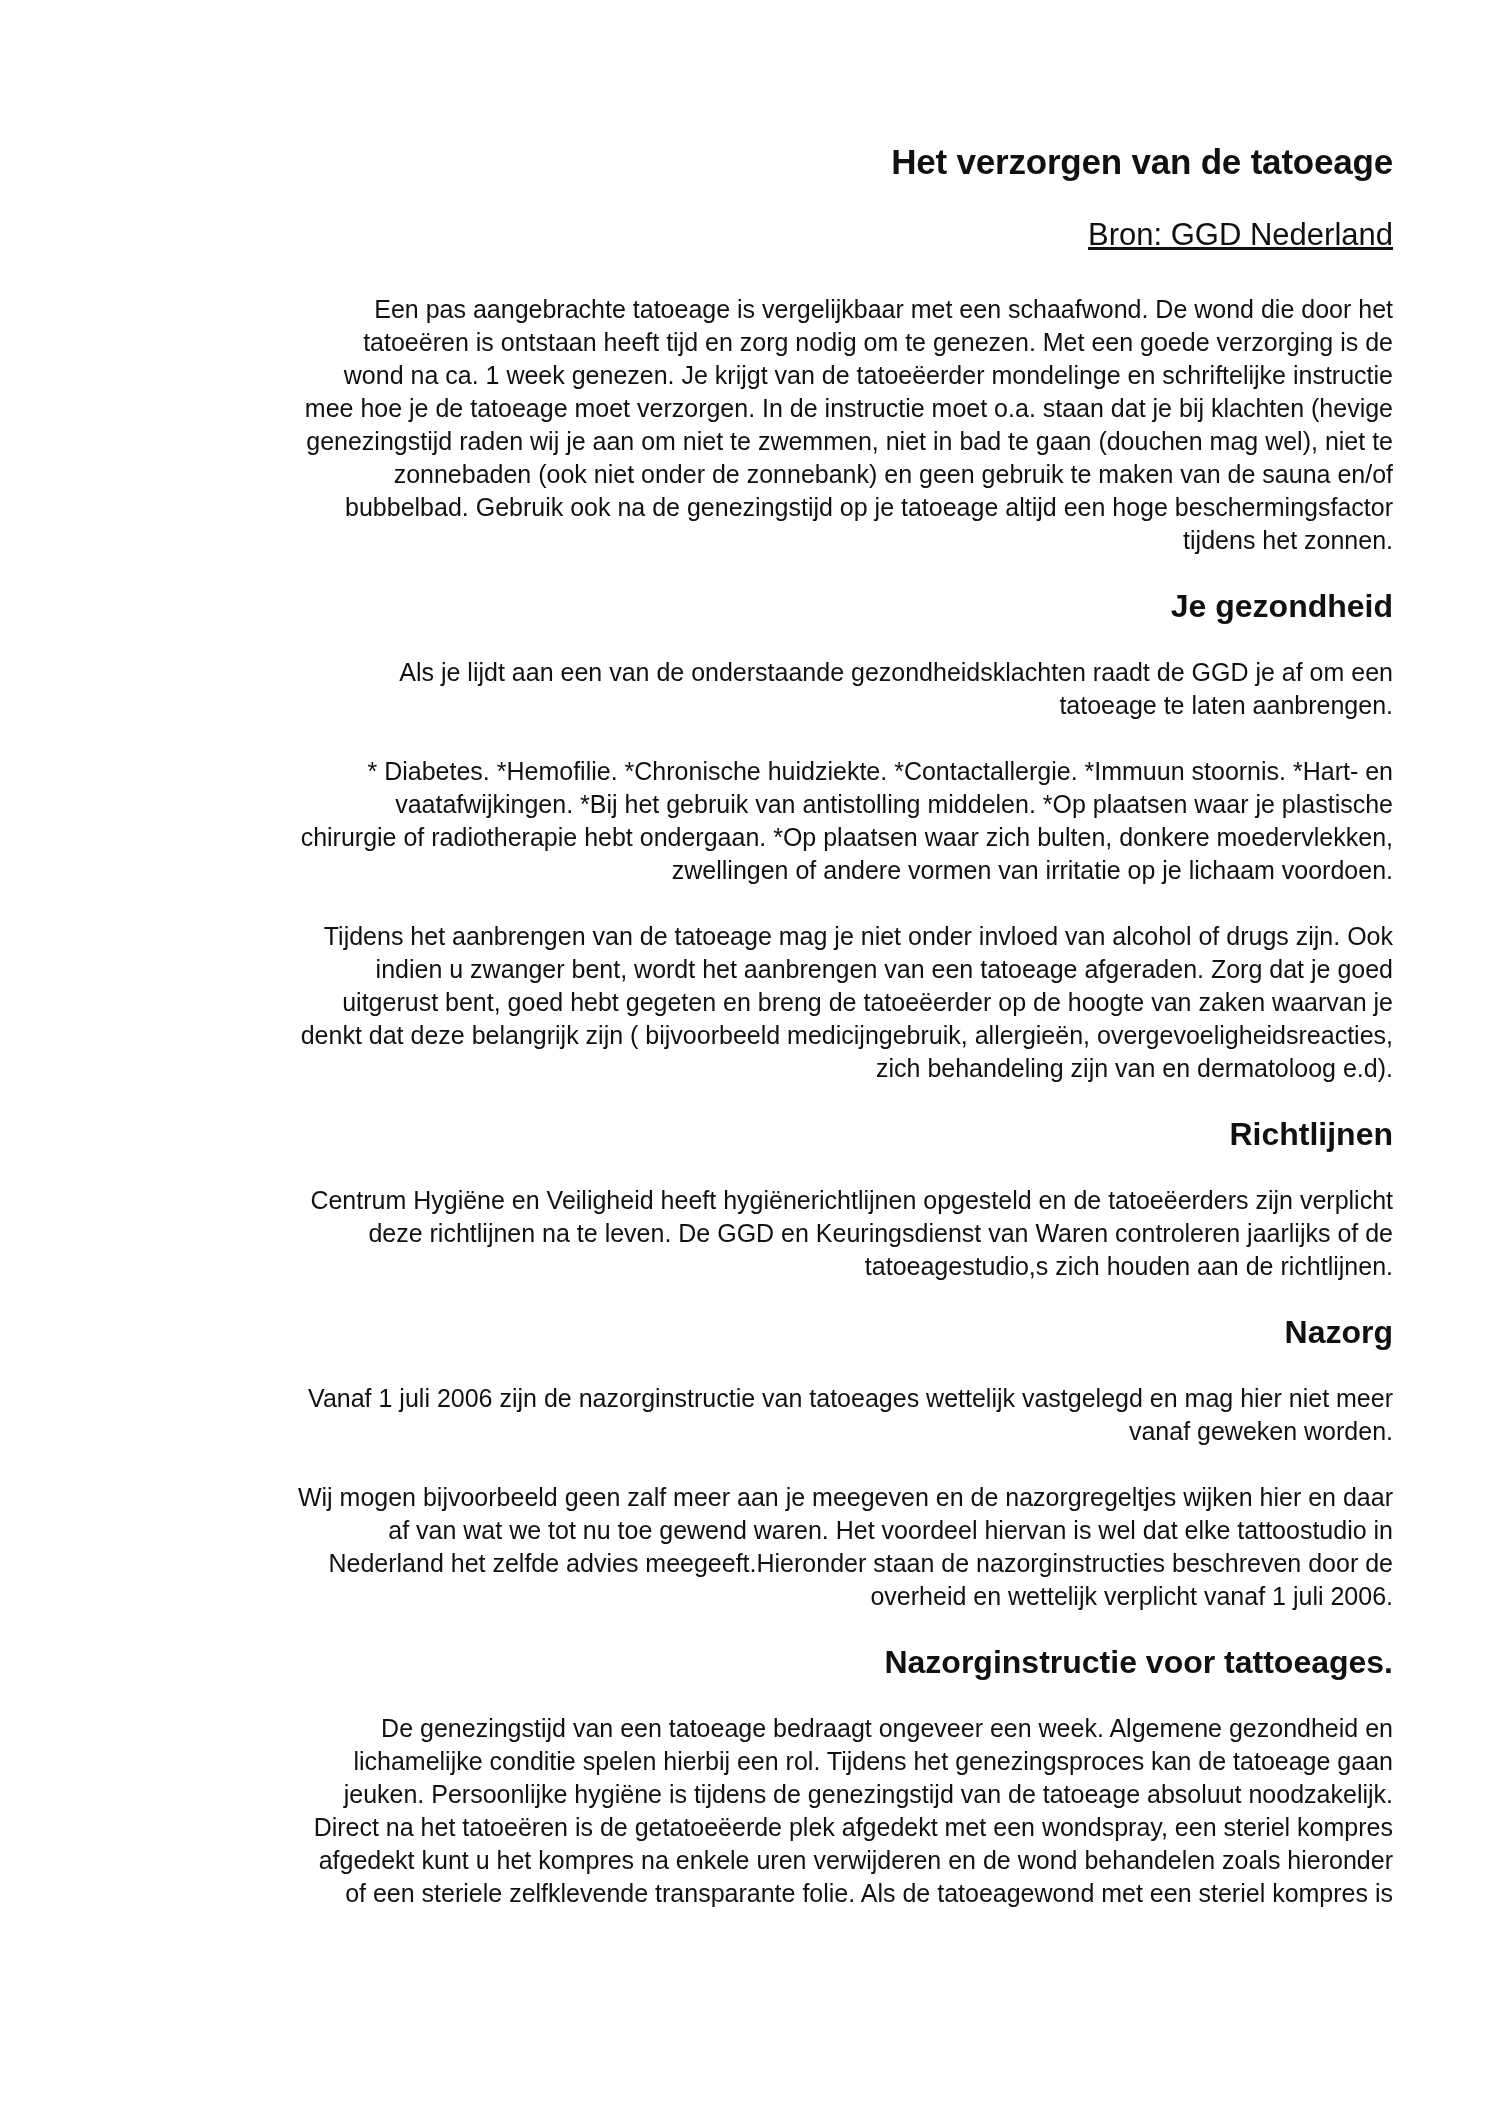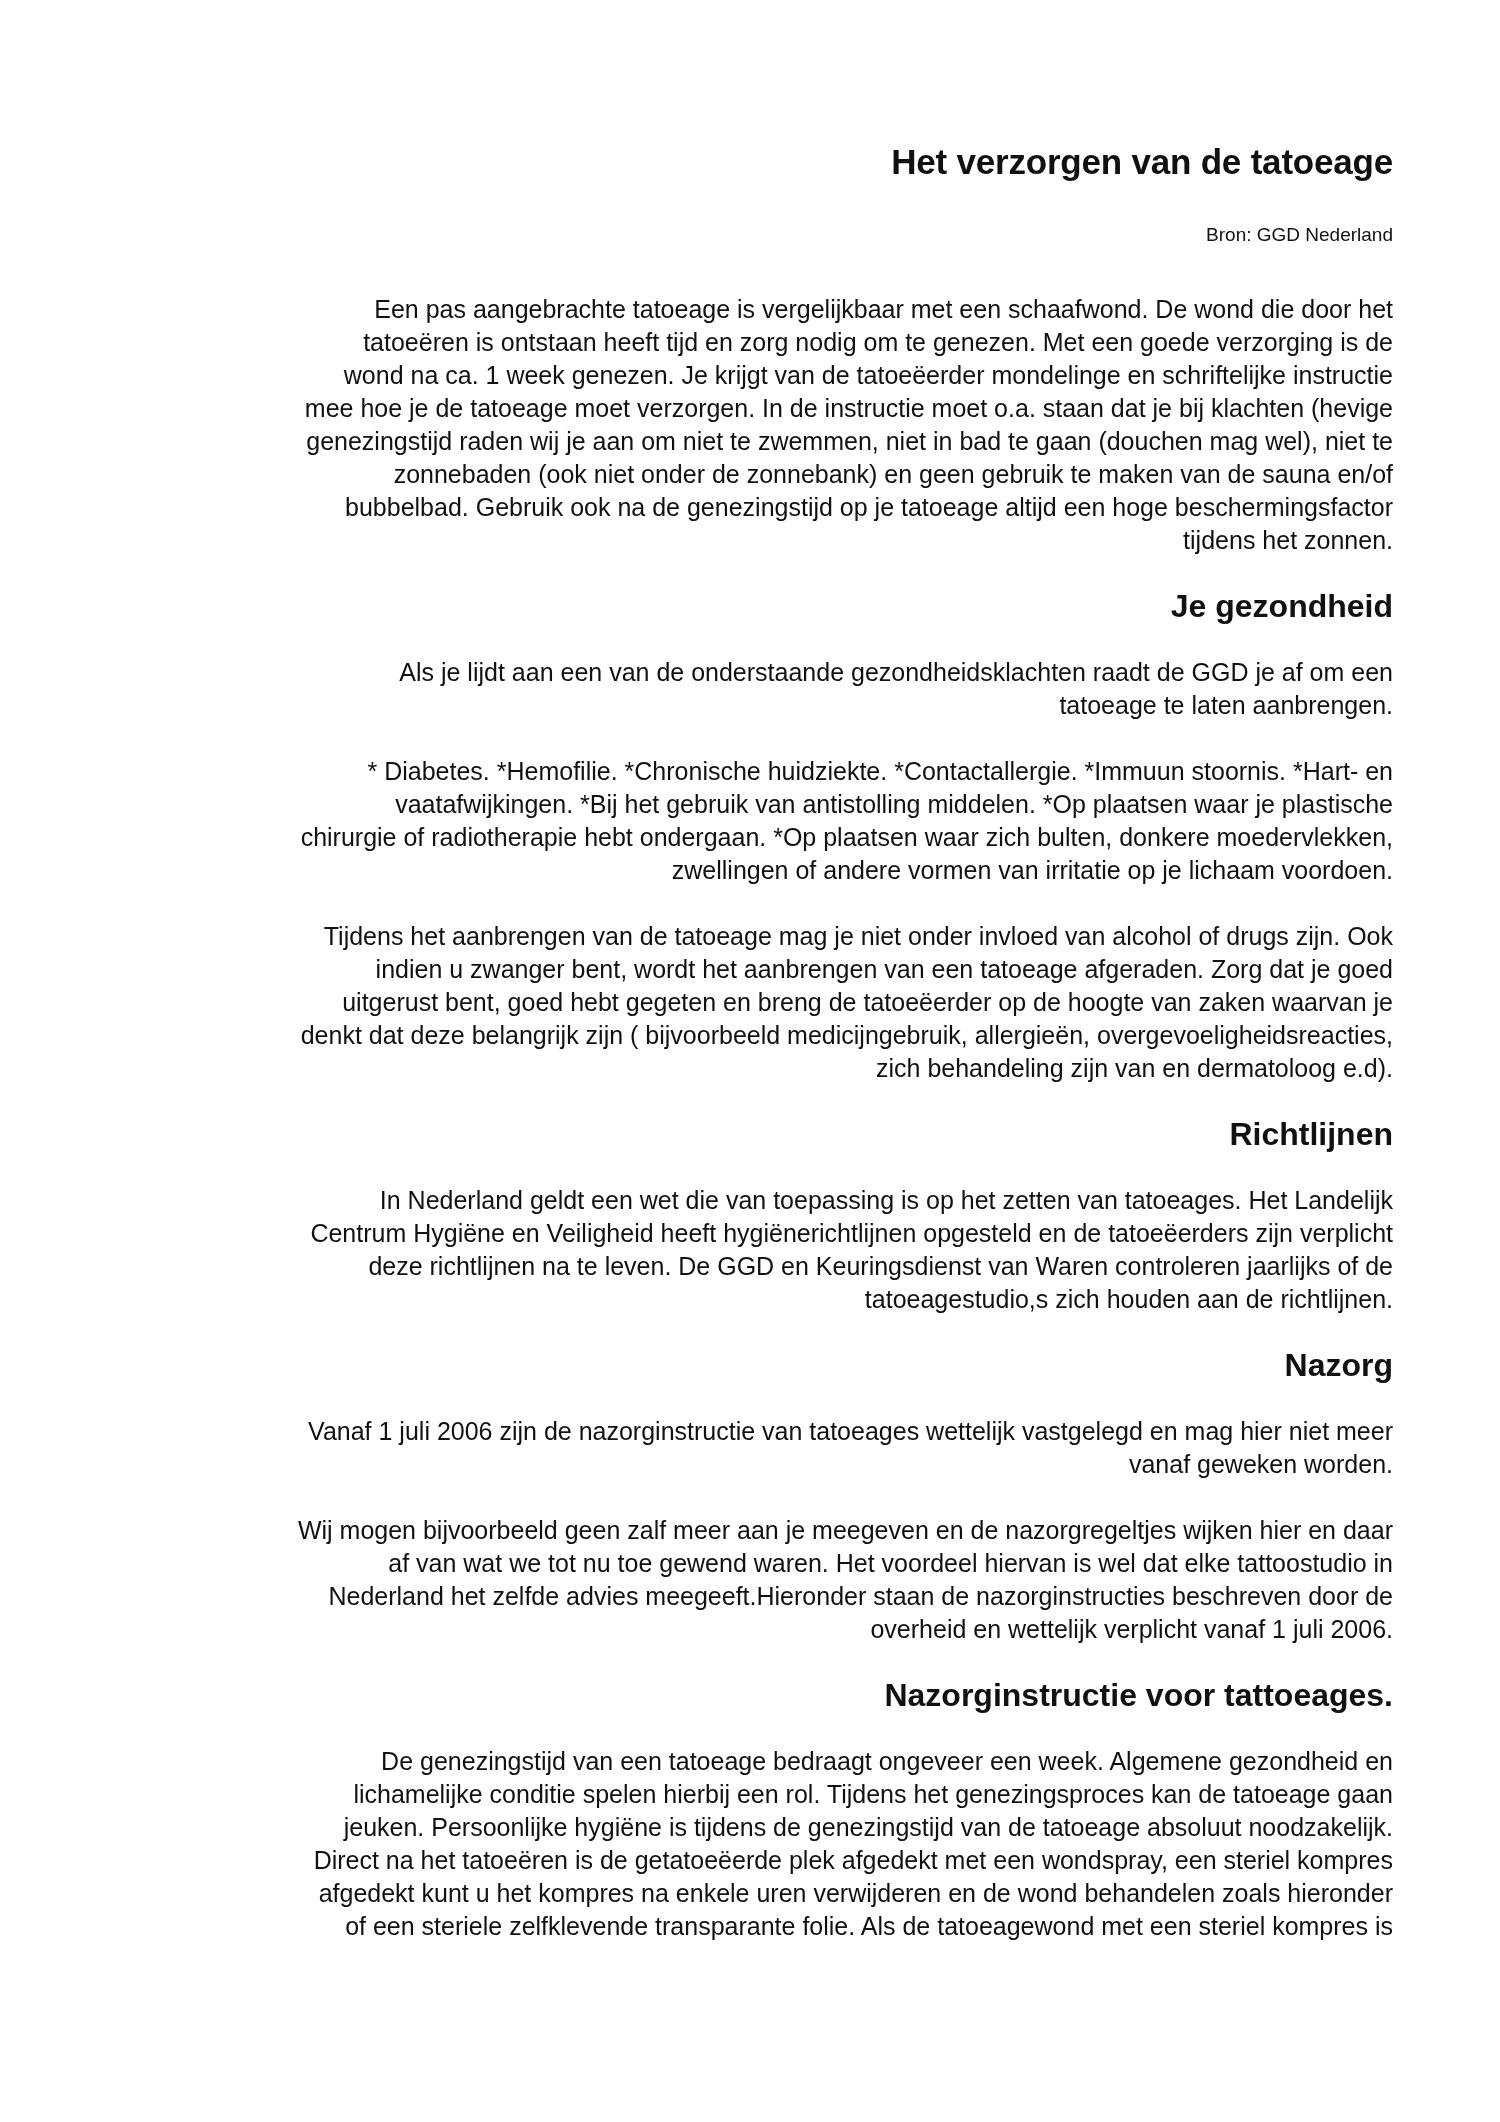--- a/index.html
+++ b/index.html
@@ -23,23 +23,24 @@
       text-align: right;
     }
     .doc-title {
       font-size: 35px;
       font-weight: bold;
       line-height: 44px;
       margin: 0 0 34px 0;
       letter-spacing: -0.2px;
     }
     .source {
-      font-size: 19px;
+      font-size: 31px;
       line-height: 33px;
       margin: 0 0 42px 0;
+      text-decoration: underline;
     }
     .para {
       font-size: 25px;
       line-height: 33px;
       margin: 0 0 33px 0;
     }
     .line {
       display: block;
       white-space: nowrap;
     }
@@ -86,21 +87,20 @@
       <span class="line">indien u zwanger bent, wordt het aanbrengen van een tatoeage afgeraden. Zorg dat je goed</span>
       <span class="line">uitgerust bent, goed hebt gegeten en breng de tatoeëerder op de hoogte van zaken waarvan je</span>
       <span class="line">denkt dat deze belangrijk zijn ( bijvoorbeeld medicijngebruik, allergieën, overgevoeligheidsreacties,</span>
       <span class="line">zich behandeling zijn van en dermatoloog e.d).</span>
     </p>
   </section>
 
   <section>
     <h2 class="section-heading">Richtlijnen</h2>
     <p class="para">
-      <span class="line">In Nederland geldt een wet die van toepassing is op het zetten van tatoeages. Het Landelijk</span>
       <span class="line">Centrum Hygiëne en Veiligheid heeft hygiënerichtlijnen opgesteld en de tatoeëerders zijn verplicht</span>
       <span class="line">deze richtlijnen na te leven. De GGD en Keuringsdienst van Waren controleren jaarlijks of de</span>
       <span class="line">tatoeagestudio,s zich houden aan de richtlijnen.</span>
     </p>
   </section>
 
   <section>
     <h2 class="section-heading">Nazorg</h2>
     <p class="para">
       <span class="line">Vanaf 1 juli 2006 zijn de nazorginstructie van tatoeages wettelijk vastgelegd en mag hier niet meer</span>

